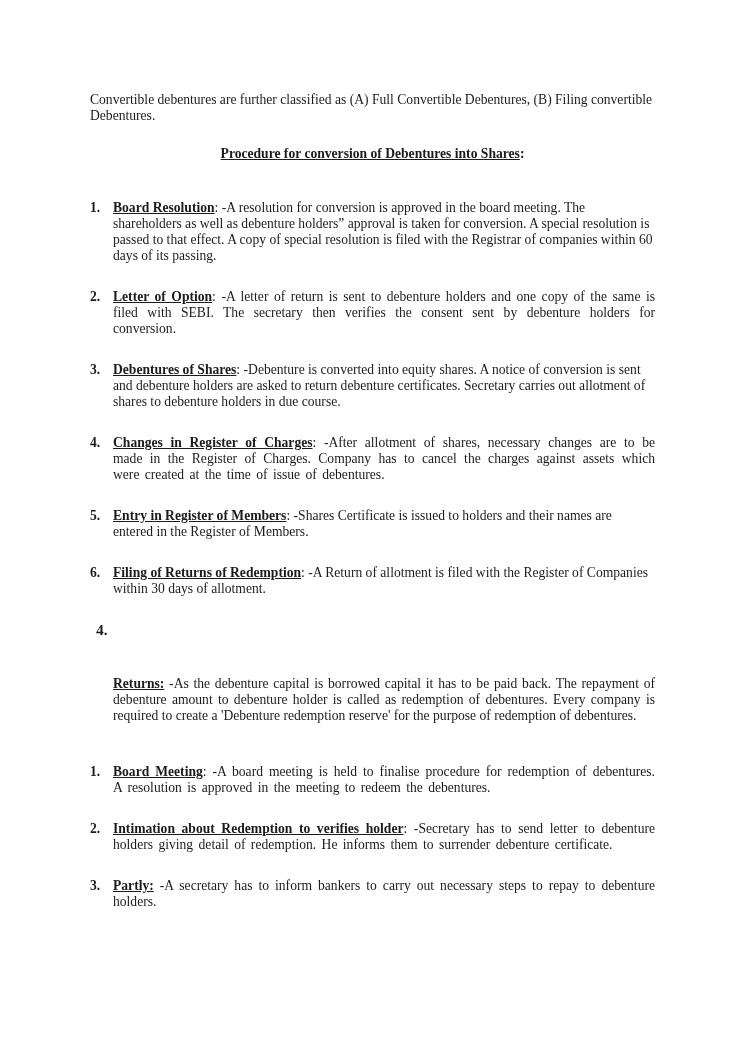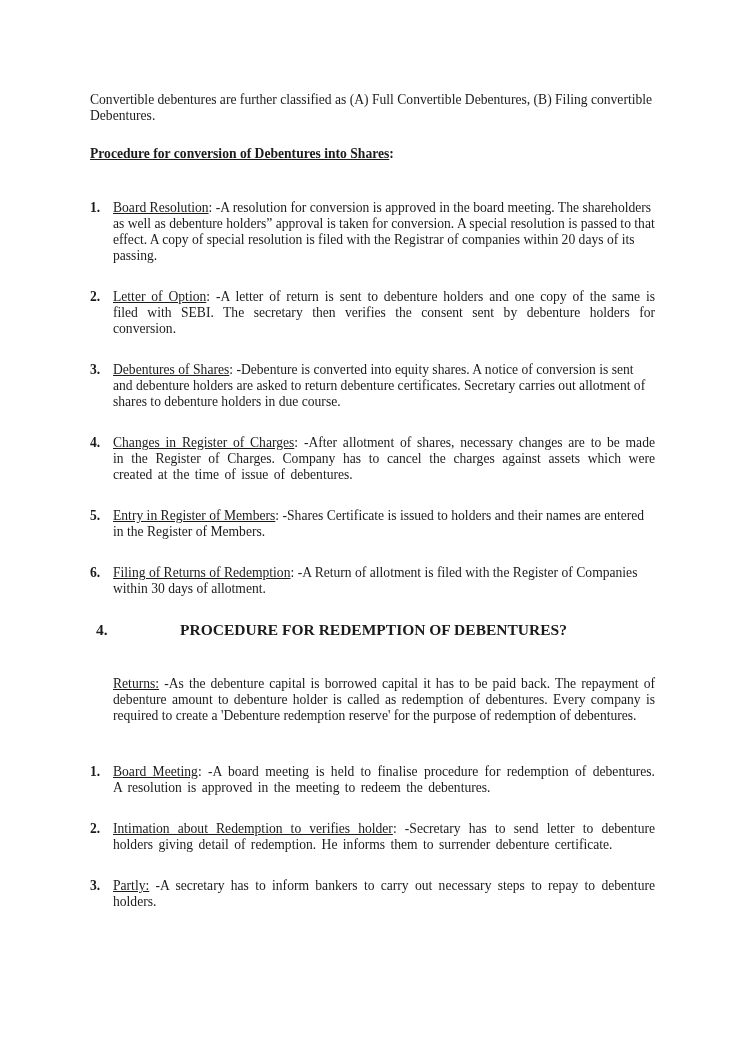--- a/index.html
+++ b/index.html
@@ -22,41 +22,42 @@
     height: 1052px;
     padding: 92px 89px 0 90px;
     background: #ffffff;
   }
   .intro {
     margin: 0 0 22px 0;
   }
   .sec-heading {
     font-weight: bold;
     margin: 0 0 38px 0;
+    text-align: center;
   }
   .sec-heading .u {
     text-decoration: underline;
   }
   .li {
     display: flex;
     margin: 0 0 25px 0;
   }
   .li .num {
     flex: none;
     width: 23px;
     font-weight: bold;
   }
   .li .li-body {
     flex: 1;
   }
   .just .li-body, p.just {
     text-align: justify;
   }
   .term {
-    font-weight: normal;
+    font-weight: bold;
     text-decoration: underline;
     margin-top: 25px;
   }
   .h2row {
     display: flex;
     align-items: baseline;
     font-weight: bold;
     font-size: 15.5px;
     margin: 24px 0 38px 0;
   }
@@ -76,21 +77,21 @@
 <body>
 
 <div class="page">
 
   <p class="intro">Convertible debentures are further classified as (A) Full Convertible Debentures, (B) Filing convertible Debentures.</p>
 
   <p class="sec-heading"><span class="u">Procedure for conversion of Debentures into Shares</span><span>:</span></p>
 
   <div class="li">
     <span class="num">1.</span>
-    <div class="li-body"><span class="term">Board Resolution</span><span>: -A resolution for conversion is approved in the board meeting. The shareholders as well as debenture holders” approval is taken for conversion. A special resolution is passed to that effect. A copy of special resolution is filed with the Registrar of companies within 20 days of its passing.</span></div>
+    <div class="li-body"><span class="term">Board Resolution</span><span>: -A resolution for conversion is approved in the board meeting. The shareholders as well as debenture holders” approval is taken for conversion. A special resolution is passed to that effect. A copy of special resolution is filed with the Registrar of companies within 60 days of its passing.</span></div>
   </div>
 
   <div class="li just wide-sp">
     <span class="num">2.</span>
     <div class="li-body"><span class="term">Letter of Option</span><span>: -A letter of return is sent to debenture holders and one copy of the same is filed with SEBI. The secretary then verifies the consent sent by debenture holders for conversion.</span></div>
   </div>
 
   <div class="li">
     <span class="num">3.</span>
     <div class="li-body"><span class="term">Debentures of Shares</span><span>: -Debenture is converted into equity shares. A notice of conversion is sent and debenture holders are asked to return debenture certificates. Secretary carries out allotment of shares to debenture holders in due course.</span></div>
@@ -106,21 +107,20 @@
     <div class="li-body"><span class="term">Entry in Register of Members</span><span>: -Shares Certificate is issued to holders and their names are entered in the Register of Members.</span></div>
   </div>
 
   <div class="li">
     <span class="num">6.</span>
     <div class="li-body"><span class="term">Filing of Returns of Redemption</span><span>: -A Return of allotment is filed with the Register of Companies within 30 days of allotment.</span></div>
   </div>
 
   <div class="h2row">
     <span class="h2num">4.</span>
-    <span>PROCEDURE FOR REDEMPTION OF DEBENTURES?</span>
   </div>
 
   <p class="meaning just"><span class="term">Returns:</span><b></b><span> -As the debenture capital is borrowed capital it has to be paid back. The repayment of debenture amount to debenture holder is called as redemption of debentures. Every company is required to create a 'Debenture redemption reserve' for the purpose of redemption of debentures.</span></p>
 
   <div class="li just wide-sp">
     <span class="num">1.</span>
     <div class="li-body"><span class="term">Board Meeting</span><span>: -A board meeting is held to finalise procedure for redemption of debentures. A resolution is approved in the meeting to redeem the debentures.</span></div>
   </div>
 
   <div class="li just wide-sp">

